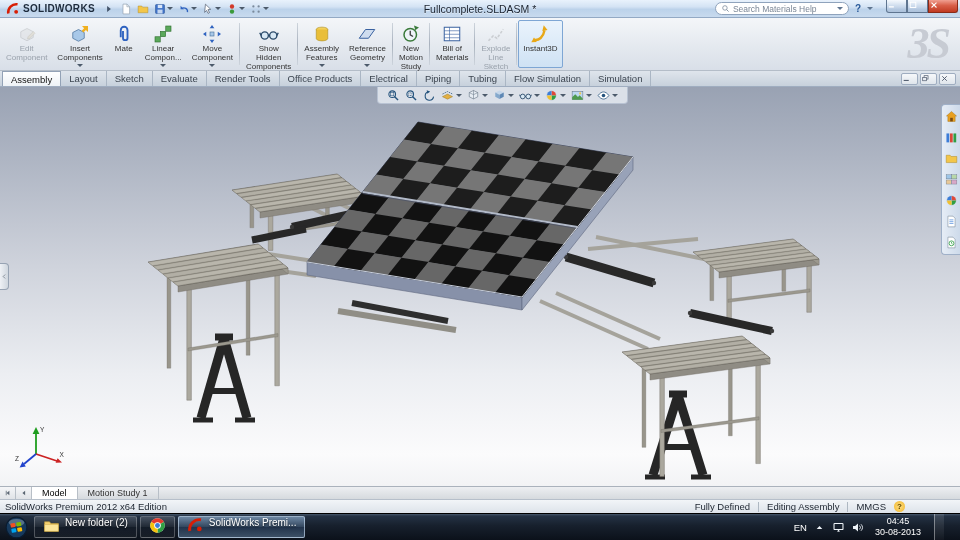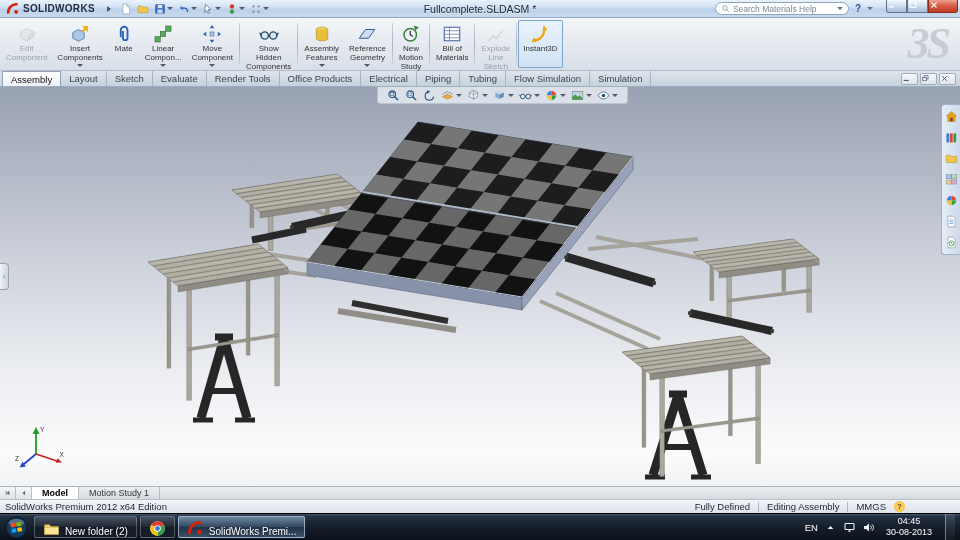--- a/index.html
+++ b/index.html
@@ -82,45 +82,45 @@
   #collapsed-tab span{width:7px;height:9px;display:block}
 
   
   #model-tabs{height:13px;display:flex;align-items:stretch;font-size:9px;
     background:linear-gradient(#edeff2,#d6dade);border-top:1px solid #aab2bc}
   .mt-nav{width:16px;display:flex;align-items:center;justify-content:center;border-right:1px solid #b8bfc7;
     background:linear-gradient(#f5f6f8,#e0e3e7)}
   .mt-nav span{width:8px;height:8px;display:block}
   #model-tab-list{display:flex;align-items:stretch}
   .m-tab{display:flex;align-items:center;padding:0 10px;border-right:1px solid #b8bfc7;color:#333}
-  .m-tab.active{background:#fff;color:#000;font-weight:bold}
+  .m-tab.active{background:#fff;color:#000;font-weight:normal}
 
   
   #statusbar{height:14px;display:flex;align-items:center;font-size:9.5px;color:#1d2530;padding:0 5px;
     background:linear-gradient(#f2f5f8,#dde3ea);border-top:1px solid #b6bfca}
   .sb-left{white-space:nowrap}
   .sb-right{margin-left:auto;display:flex;align-items:center;padding-right:50px}
   .sb-item{white-space:nowrap}
   .sb-sep{width:1px;height:10px;background:#aeb8c2;margin:0 8px}
   .sb-help{width:11px;height:11px;border-radius:50%;background:radial-gradient(#ffe084,#f0b428);
     color:#5a4200;font-size:8px;font-weight:bold;display:flex;align-items:center;justify-content:center;margin-left:8px}
 
   
   #taskbar{height:27px;display:flex;align-items:center;border-top:1px solid #000;
     background:linear-gradient(180deg,#46576b 0%,#243244 8%,#17202d 45%,#0b111a 100%)}
   .tb-start{width:32px;height:100%;display:flex;align-items:center;justify-content:center}
   .orb{width:23px;height:23px;display:block}
   #taskbar-buttons{display:flex;align-items:center;height:100%;gap:3px;padding-left:2px}
-  .task-btn{height:22px;display:flex;align-items:flex-end;gap:5px;padding:0 8px;border:1px solid rgba(255,255,255,.25);
+  .task-btn{height:22px;display:flex;align-items:flex-start;gap:5px;padding:0 8px;border:1px solid rgba(255,255,255,.25);
     border-radius:2px;color:#fff;font-size:10px;white-space:nowrap;text-shadow:0 1px 2px rgba(0,0,0,.7);
     background:linear-gradient(rgba(255,255,255,.16),rgba(255,255,255,.05) 48%,rgba(0,0,0,.05) 52%,rgba(255,255,255,.04))}
   .task-btn.active{border-color:rgba(210,230,250,.6);
     background:linear-gradient(rgba(170,205,240,.55),rgba(110,150,195,.35) 48%,rgba(60,95,140,.35) 52%,rgba(130,170,210,.4))}
   .task-icon{width:17px;height:17px;flex:none}
-  .tray{margin-left:auto;display:flex;align-items:center;gap:6px;height:100%;padding-right:5px;color:#fff}
+  .tray{margin-left:auto;display:flex;align-items:center;gap:6px;height:100%;padding-right:16px;color:#fff}
   .tray-lang{font-size:9.5px}
   .tray-ic{width:13px;height:13px}
   .tray-clock{display:flex;flex-direction:column;align-items:center;justify-content:center;font-size:9px;line-height:1.25;padding:0 5px}
   .show-desktop{width:10px;height:100%;margin-left:2px;border-left:1px solid rgba(255,255,255,.4);
     background:linear-gradient(rgba(255,255,255,.12),rgba(255,255,255,.03))}
 
   [data-icon],.qa-icon,.rib-icon,.vt-icon,.tp-item,.task-icon,.tray-ic,.s-icon,.tb-logo,.orb{display:inline-block}
   [data-icon] svg,span svg{display:block}
 </style>
 </head>

